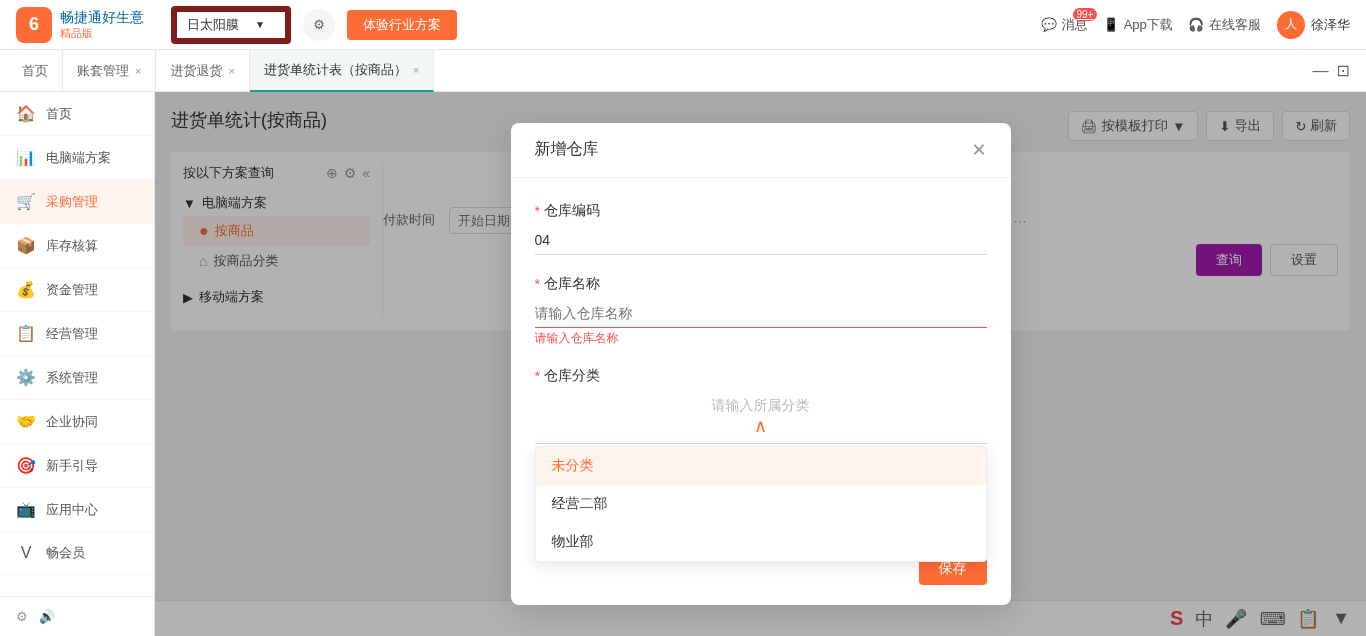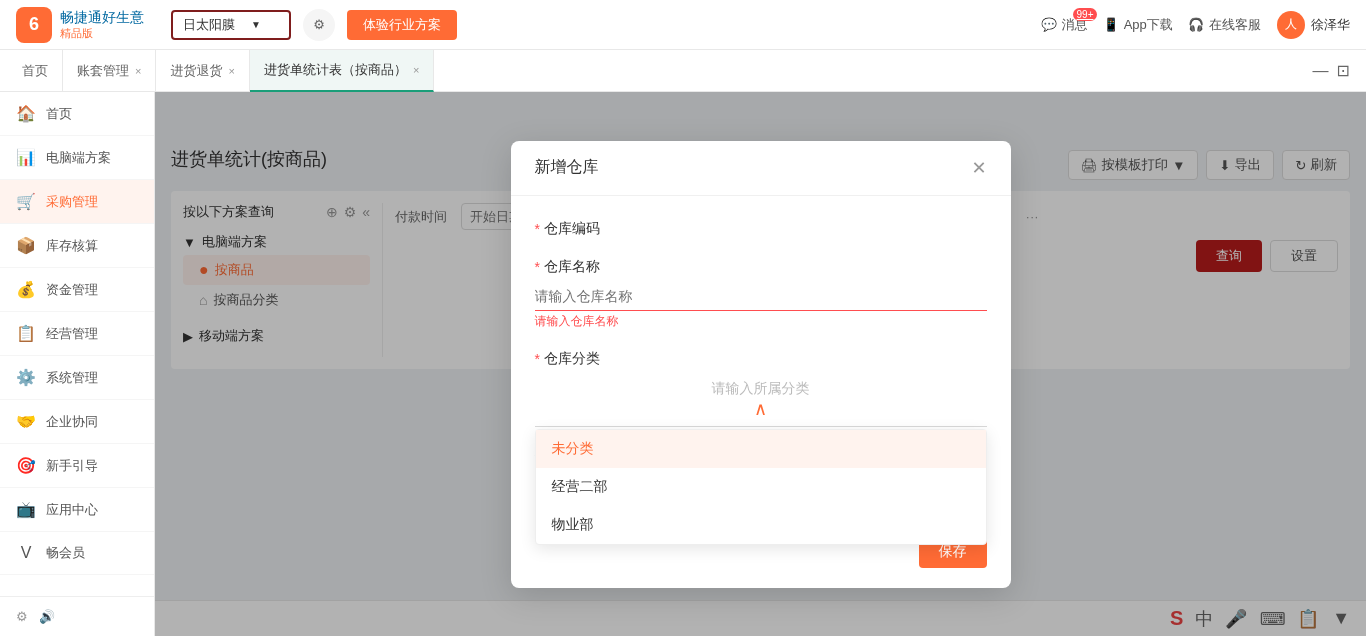--- a/index.html
+++ b/index.html
@@ -32,21 +32,21 @@
     .logo-text { font-size: 14px; color: #0369a1; line-height: 1.3; }
     .logo-sub { font-size: 11px; color: #ff6b35; }
     .header-center {
       flex: 1;
       display: flex;
       align-items: center;
       gap: 12px;
     }
     .store-selector {
       display: flex; align-items: center; gap: 16px;
-      border: 2px solid #7f1d1d; border-radius: 4px;
+      border: 6px solid #7f1d1d; border-radius: 4px;
       padding: 4px 10px; cursor: pointer; background: #fff;
       min-width: 120px;
     }
     .store-selector span { color: #333; }
     .chevron-down { color: #999; font-size: 10px; }
     .gear-btn {
       width: 32px; height: 32px;
       border-radius: 50%;
       background: #f5f5f5;
       display: flex; align-items: center; justify-content: center;
@@ -173,21 +173,20 @@
       font-size: 18px;
       color: #333;
       font-weight: 500;
       margin-bottom: 12px;
     }
     .page-toolbar {
       display: flex;
       align-items: center;
       justify-content: space-between;
       margin-bottom: 8px;
-      margin-top: 39px;
     }
     .toolbar-right {
       display: flex; align-items: center; gap: 8px;
     }
     .btn-print {
       display: flex; align-items: center; gap: 4px;
       border: 1px solid #ddd;
       background: #fff;
       border-radius: 4px;
       padding: 5px 12px;
@@ -212,21 +211,21 @@
       cursor: pointer;
       color: #555;
     }
 
     
     .filter-panel {
       background: #fff;
       border-radius: 4px;
       padding: 12px;
       display: flex;
-      gap: 12px;
+      align-items: center;
     }
     .filter-schemes {
       width: 200px;
       border-right: 1px solid #eee;
       padding-right: 12px;
     }
     .filter-header {
       display: flex; align-items: center; justify-content: space-between;
       margin-bottom: 8px;
       font-size: 13px; color: #333;
@@ -252,21 +251,21 @@
     .form-label { color: #666; white-space: nowrap; font-size: 13px; min-width: 60px; }
     .form-input {
       flex: 1;
       border: 1px solid #ddd;
       border-radius: 4px;
       padding: 5px 8px;
       font-size: 13px;
       color: #333;
     }
     .btn-query {
-      background: #b91c1c;
+      background: #a21caf;
       color: white;
       border: none;
       border-radius: 4px;
       padding: 6px 20px;
       cursor: pointer;
       font-size: 13px;
     }
     .btn-settings {
       background: white;
       color: #555;
@@ -652,20 +651,21 @@
             <span class="modal-title">新增仓库</span>
             <span class="modal-close">✕</span>
           </div>
           <div class="modal-body">
 
             <div class="modal-field">
               <div class="modal-label">
                 <span class="required">*</span>
                 <span>仓库编码</span>
               </div>
+              <input class="modal-input" type="text" value="04" style="">
             </div>
 
             <div class="modal-field">
               <div class="modal-label">
                 <span class="required">*</span>
                 <span>仓库名称</span>
               </div>
               <input class="modal-input error" type="text" placeholder="请输入仓库名称" style="">
               <div class="error-msg">请输入仓库名称</div>
             </div>

